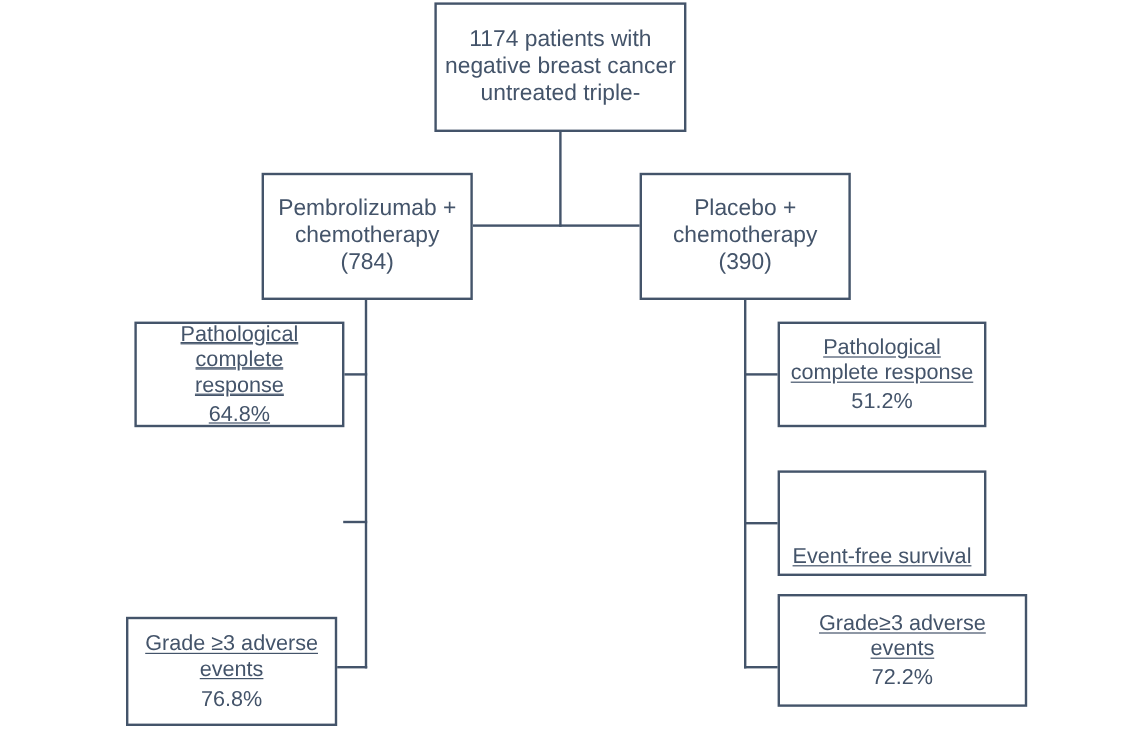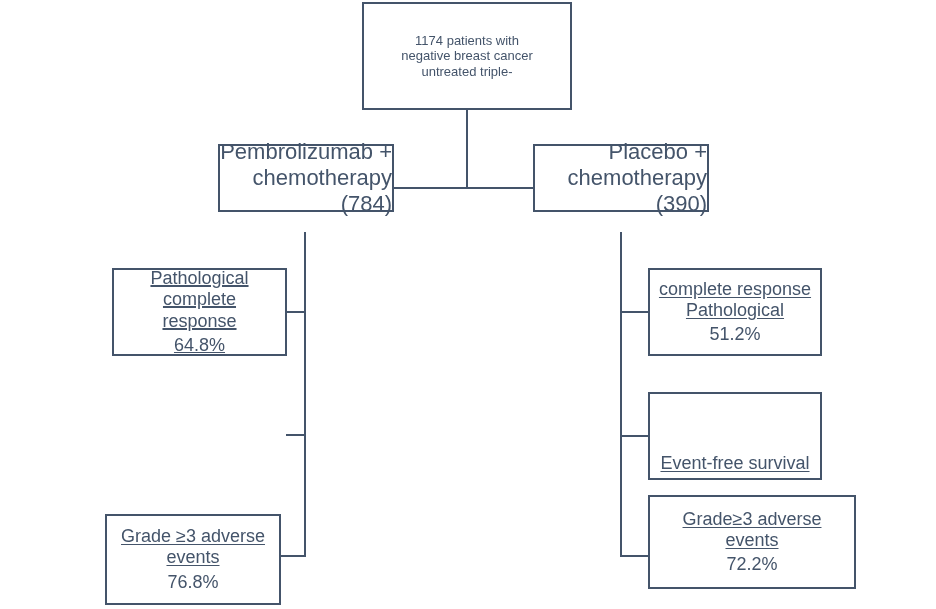--- a/index.html
+++ b/index.html
@@ -33,26 +33,25 @@
   }
   .node .line {
     display: block;
     white-space: nowrap;
   }
   .node-root {
     left: 362px;
     top: 2px;
     width: 210px;
     height: 108px;
-    font-size: 13px;
+    font-size: 19px;
   }
   .node-arm {
-    font-size: 22px;
-    height: 68px;
-    align-items: flex-end;
+    font-size: 19px;
+    height: 106px;
   }
   .node-arm-left {
     left: 218px;
     top: 144px;
     width: 176px;
   }
   .node-arm-right {
     left: 533px;
     top: 144px;
     width: 176px;
@@ -149,22 +148,22 @@
   </div>
 
 
   <div class="node node-outcome node-l3">
     <span class="outcome-title">Grade ≥3 adverse</span>
     <span class="outcome-title">events</span>
     <span class="outcome-value">76.8%</span>
   </div>
 
   <div class="node node-outcome node-r1">
+    <span class="outcome-title">Pathological</span>
     <span class="outcome-title">complete response</span>
-    <span class="outcome-title">Pathological</span>
     <span class="outcome-value">51.2%</span>
   </div>
 
   <div class="node node-outcome node-r2">
     <span class="outcome-title">Event-free survival</span>
   </div>
 
   <div class="node node-outcome node-r3">
     <span class="outcome-title">Grade≥3 adverse</span>
     <span class="outcome-title">events</span>

